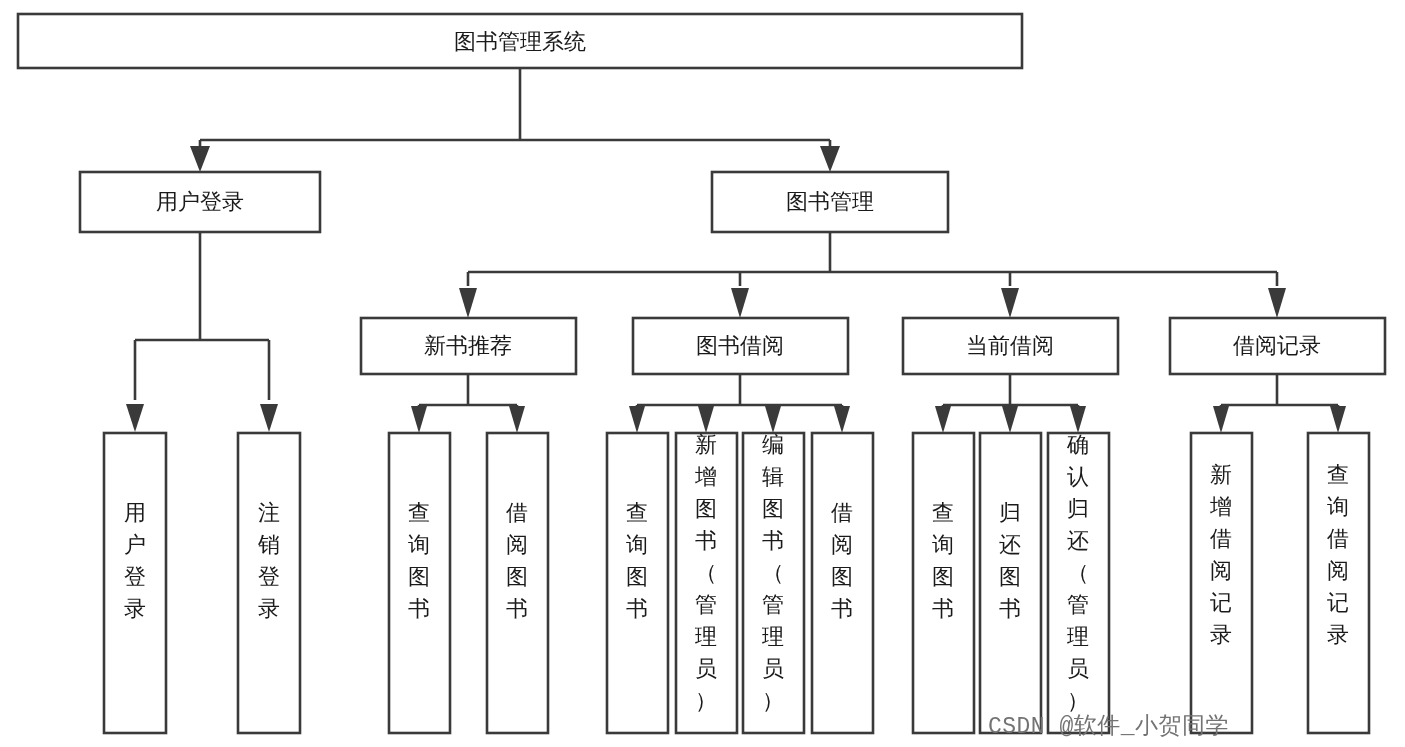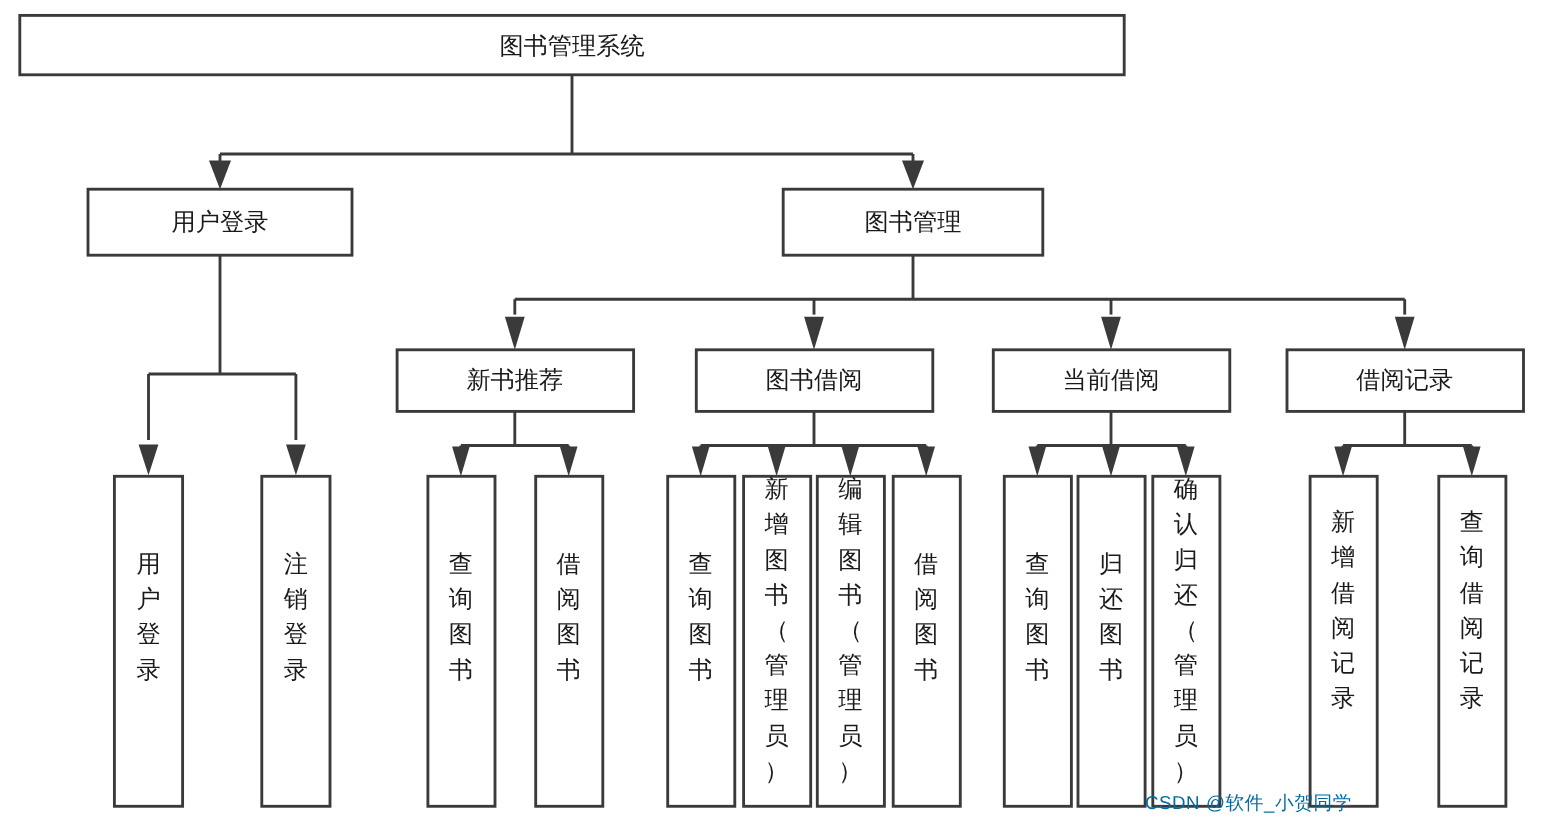--- a/index.html
+++ b/index.html
@@ -52,23 +52,23 @@
   .node-label-v {
     font-family: "DejaVu Sans", "Liberation Sans", sans-serif;
     font-size: 22px;
     fill: #1a1a1a;
     text-anchor: middle;
   }
   .watermark {
     position: absolute;
     right: 12px;
     bottom: 6px;
-    font-family: Liberation Sans, sans-serif;
-    font-size: 17px;
-    color: #0369a1;
+    font-family: Liberation Mono, monospace;
+    font-size: 23px;
+    color: #737373;
     letter-spacing: 0.5px;
     white-space: nowrap;
     pointer-events: none;
   }
 </style>
 </head>
 <body>
 
 <div id="diagram-root">
   <svg class="diagram" viewBox="0 0 1405 747" xmlns="http://www.w3.org/2000/svg">

